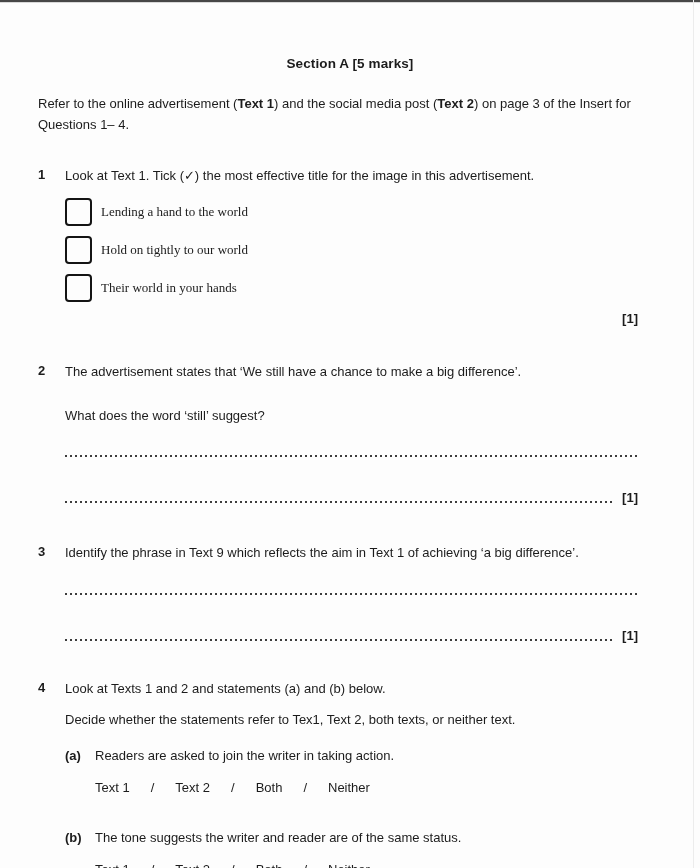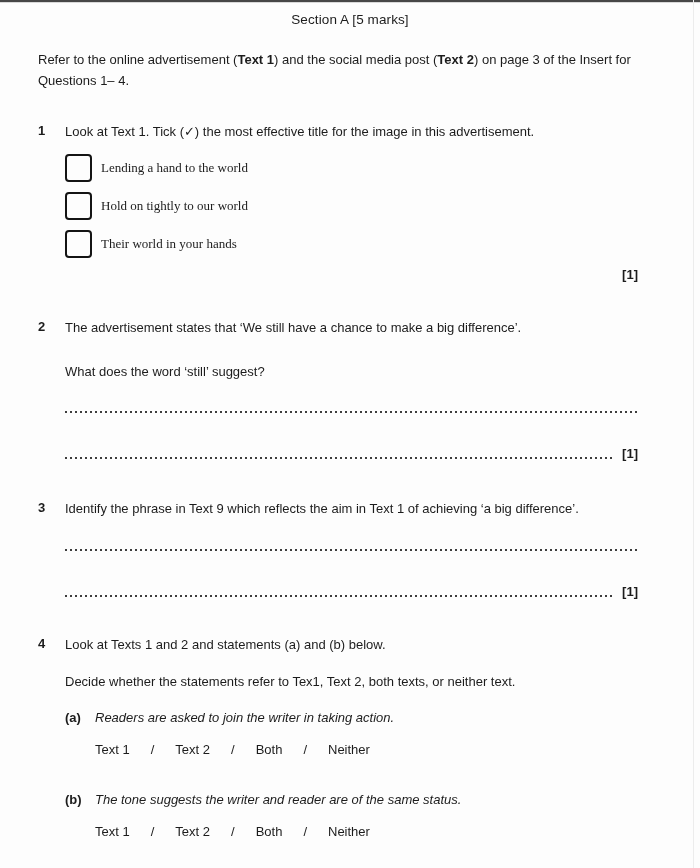--- a/index.html
+++ b/index.html
@@ -24,23 +24,24 @@
     top: 0; right: 6px;
     width: 1px; height: 100%;
     background: #ececec;
   }
   .page { padding: 9px 62px 0 38px; }
 
   .section-title {
     margin-left: -38px;
     margin-right: -62px;
     text-align: center;
-    font-weight: normal;
+    font-weight: bold;
     font-size: 13.5px;
     letter-spacing: 0.1px;
+    margin-top: 44px;
   }
 
   .intro {
     margin-top: 23px;
     line-height: 1.6;
     max-width: 610px;
   }
   .bold { font-weight: bold; }
 
   .q { display: flex; align-items: flex-start; }
@@ -79,27 +80,27 @@
     flex: 1;
     height: 2px;
     margin-bottom: 2px;
     background-image: repeating-linear-gradient(to right, #3d3d3d 0 2px, transparent 2px 5px);
   }
   .dotrow .mark-inline { margin-left: 7px; font-weight: bold; }
 
   .q3 { margin-top: 39px; }
 
   .q4 { margin-top: 37px; }
-  .q4-sub { margin-top: 20px; }
+  .q4-sub { margin-top: 14px; }
 
   .stmt { display: flex; align-items: flex-start; }
   .stmt-a { margin-top: 19px; }
   .stmt-b { margin-top: 35px; }
   .stmt-label { width: 30px; flex: 0 0 30px; font-weight: bold; }
-  .stmt-text { flex: 1; font-style: italic; }
+  .stmt-text { flex: 1; }
 
   .choices {
     margin-left: 30px;
     margin-top: 17px;
     display: flex;
     align-items: center;
     gap: 21px;
   }
 </style>
 </head>

